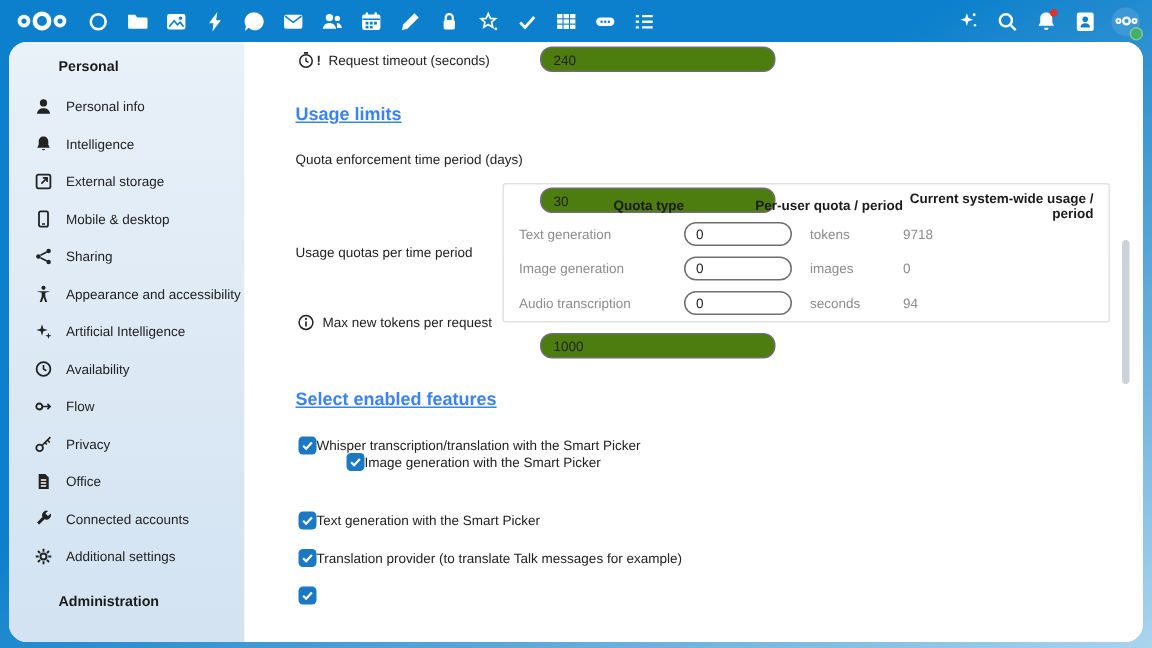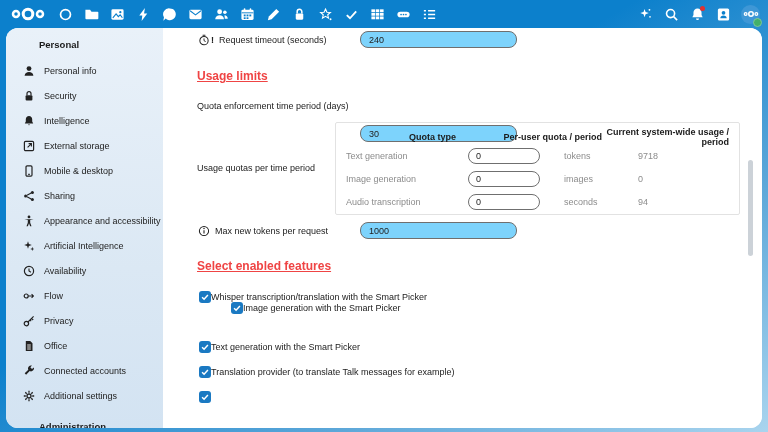--- a/index.html
+++ b/index.html
@@ -28,28 +28,28 @@
   .side-item { height:25px; display:flex; align-items:center; padding-left:17px; gap:9px; cursor:pointer; color:#222; }
   .side-item .sicon { width:12px; height:12px; display:flex; align-items:center; justify-content:center; }
   .side-admin { margin-top:10px; }
   
   .content { position:relative; flex:1; background:#fff; }
   .crow { position:absolute; display:flex; align-items:center; gap:5px; height:18px; }
   .cicon { width:13px; height:13px; display:flex; align-items:center; justify-content:center; }
   .alert-mark { font-weight:bold; margin-left:-4px; }
   input.txt {
     position:absolute; height:17px; border:1px solid #6f6f6f; border-radius:8px;
-    padding:0 8px; font-size:9px; font-family:inherit; color:#222; background:#7dd3fc; outline:none;
+    padding:0 8px; font-size:9px; font-family:inherit; color:#222; background:#4d7c0f; outline:none;
   }
-  .heading { position:absolute; left:34px; font-size:12px; font-weight:bold; text-decoration:underline; color:#ef4444; }
+  .heading { position:absolute; left:34px; font-size:12px; font-weight:bold; text-decoration:underline; color:#3b82f6; }
   
   .qtable { position:absolute; left:172px; top:94px; width:405px; height:93px; border:1px solid #e2e2e2; border-radius:2px; padding:4px 10px; }
   .qgrid { display:grid; grid-template-columns:110px 84px 62px 1fr; align-items:center; }
   .qhead { height:17px; font-weight:bold; color:#1b1b1b;text-align:right; }
-  .qrow { height:23px; color:#8c8c8c;gap:12px; }
+  .qrow { height:23px; color:#8c8c8c; }
   .qrow input.qinput {
     position:static; width:72px; height:16px; border:1px solid #6f6f6f; border-radius:8px;
     padding:0 7px; font-size:9px; font-family:inherit; color:#222; outline:none;
   }
   
   .feature { position:absolute; left:36px; display:flex; align-items:center; gap:0; height:14px; }
   .checkbox { width:12px; height:12px; border-radius:3px; background:#1a79c2; display:flex; align-items:center; justify-content:center; cursor:pointer; }
   
   .scroll-thumb { position:absolute; left:585px; top:132px; width:5px; height:96px; border-radius:3px; background:#ccd2d8; }
 </style>
@@ -229,29 +229,20 @@
       <li class="side-item">
         <span class="sicon">
             <svg viewBox="0 0 12 12" width="12" height="12">
               <g fill="#222">
                 <circle cx="6" cy="3.6" r="2.4"></circle>
                 <path d="M1.6 10.8c.3-2.4 2-3.7 4.4-3.7s4.1 1.3 4.4 3.7z"></path>
               </g>
             </svg>
           </span>
         <span>Personal info</span>
-      </li>
-      <li class="side-item">
-        <span class="sicon">
-            <svg viewBox="0 0 12 12" width="12" height="12">
-              <rect x="2.6" y="5.2" width="6.8" height="5.4" rx="1" fill="#222"></rect>
-              <path d="M4 5.2V3.6a2 2 0 014 0v1.6" fill="none" stroke="#222" stroke-width="1.2"></path>
-            </svg>
-          </span>
-        <span>Security</span>
       </li>
       <li class="side-item">
         <span class="sicon">
             <svg viewBox="0 0 12 12" width="12" height="12">
               <path d="M6 1c1.9 0 3.2 1.4 3.2 3.3v2.2l1 2H1.8l1-2V4.3C2.8 2.4 4.1 1 6 1z" fill="#222"></path>
               <path d="M4.9 9.4a1.15 1.15 0 002.2 0z" fill="#222"></path>
             </svg>
           </span>
         <span>Intelligence</span>
       </li>
@@ -405,21 +396,21 @@
         <span>0</span>
       </div>
       <div class="qgrid qrow">
         <span>Audio transcription</span>
         <span><input class="qinput" value="0" style=""></span>
         <span>seconds</span>
         <span>94</span>
       </div>
     </div>
 
-    <div class="crow" style="left:34px; top:194px;">
+    <div class="crow" style="left:34px; top:178px;">
       <span class="cicon">
           <svg viewBox="0 0 13 13" width="12" height="12">
             <circle cx="6.5" cy="6.5" r="5" fill="none" stroke="#222" stroke-width="1.1"></circle>
             <path d="M6.5 5.8V9.3" stroke="#222" stroke-width="1.2"></path>
             <circle cx="6.5" cy="3.9" r="0.8" fill="#222"></circle>
           </svg>
         </span>
       <span>Max new tokens per request</span>
     </div>
     <input class="txt" style="left: 197px; top: 194px; width: 157px;" value="1000">

